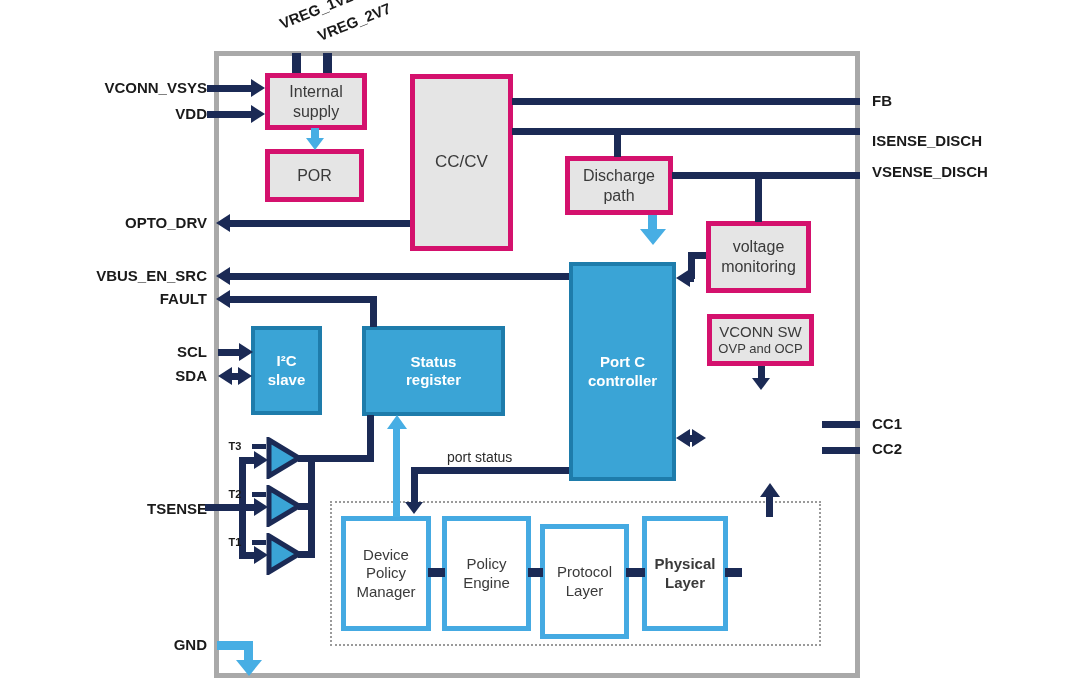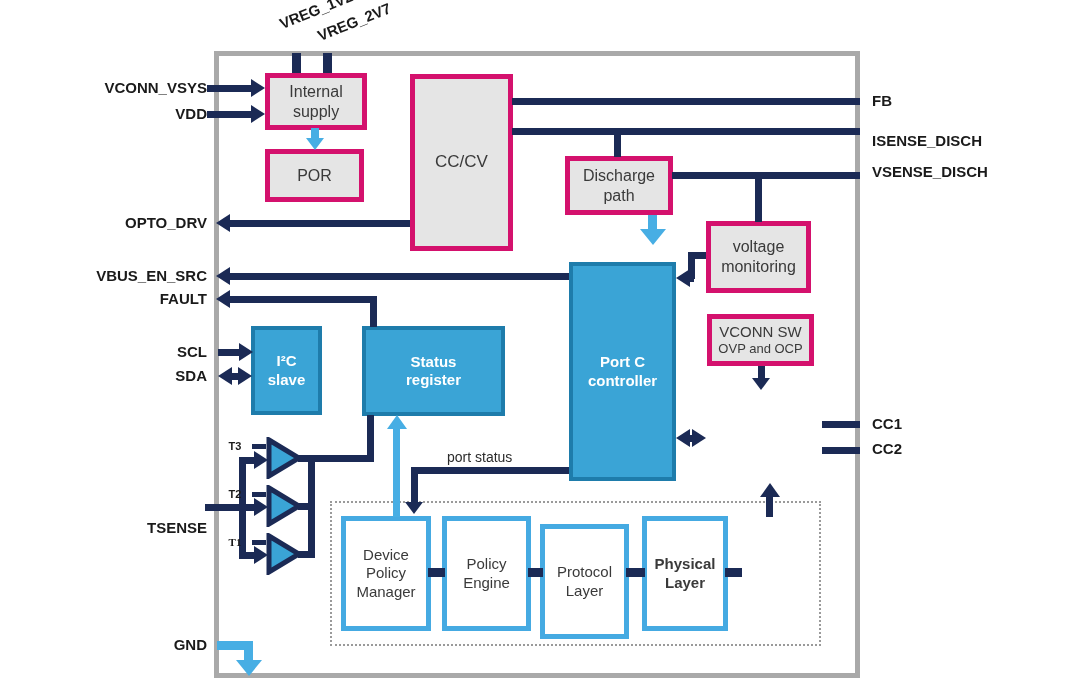--- a/index.html
+++ b/index.html
@@ -43,21 +43,21 @@
   <div class="ln" style="left:292px;top:53px;width:9px;height:22px;"></div>
   <div class="ln" style="left:323px;top:53px;width:9px;height:22px;"></div>
 
   <div class="pin pl" style="left:82px;top:78px;">VCONN_VSYS</div>
   <div class="pin pl" style="left:82px;top:104px;">VDD</div>
   <div class="pin pl" style="left:82px;top:213px;">OPTO_DRV</div>
   <div class="pin pl" style="left:82px;top:266px;">VBUS_EN_SRC</div>
   <div class="pin pl" style="left:82px;top:289px;">FAULT</div>
   <div class="pin pl" style="left:82px;top:342px;">SCL</div>
   <div class="pin pl" style="left:82px;top:366px;">SDA</div>
-  <div class="pin pl" style="left:82px;top:518px;">TSENSE</div>
+  <div class="pin pl" style="left:82px;top:499px;">TSENSE</div>
   <div class="pin pl" style="left:82px;top:635px;">GND</div>
 
   <div class="pin" style="left:872px;top:91px;">FB</div>
   <div class="pin" style="left:872px;top:123px;margin-top:8px;">ISENSE_DISCH</div>
   <div class="pin" style="left:872px;top:162px;">VSENSE_DISCH</div>
   <div class="pin" style="left:872px;top:414px;">CC1</div>
   <div class="pin" style="left:872px;top:439px;">CC2</div>
 
   <div class="blk mag" style="left:265px;top:73px;width:102px;height:57px;">Internal
 supply</div>
@@ -118,21 +118,21 @@
   <div class="tri tr" style="left:254px;top:451px;"></div>
   <div class="ln" style="left:246px;top:503.5px;width:10px;height:7px;"></div>
   <div class="tri tr" style="left:254px;top:498px;"></div>
   <div class="ln" style="left:246px;top:551.5px;width:10px;height:7px;"></div>
   <div class="tri tr" style="left:254px;top:546px;"></div>
   <div class="ln" style="left:252px;top:444px;width:14px;height:5px;"></div>
   <div class="ln" style="left:252px;top:492px;width:14px;height:5px;"></div>
   <div class="ln" style="left:252px;top:540px;width:14px;height:5px;"></div>
   <div class="tlab" style="left:220px;top:440px;">T3</div>
   <div class="tlab" style="left:220px;top:488px;">T2</div>
-  <div class="tlab" style="left:220px;top:536px;font-family:Liberation Serif, serif;">T1</div>
+  <div class="tlab" style="left:220px;top:536px;">T1</div>
   <svg class="amp" style="left:266px;top:437px;" width="36" height="42">
       <polygon points="3,3 33,21 3,39" style="fill:var(--blue_fill);stroke:var(--navy);stroke-width:5;"></polygon>
     </svg>
   <svg class="amp" style="left:266px;top:485px;" width="36" height="42">
       <polygon points="3,3 33,21 3,39" style="fill:var(--blue_fill);stroke:var(--navy);stroke-width:5;"></polygon>
     </svg>
   <svg class="amp" style="left:266px;top:533px;" width="36" height="42">
       <polygon points="3,3 33,21 3,39" style="fill:var(--blue_fill);stroke:var(--navy);stroke-width:5;"></polygon>
     </svg>
   <div class="ln" style="left:298px;top:454.5px;width:14px;height:7px;"></div>

